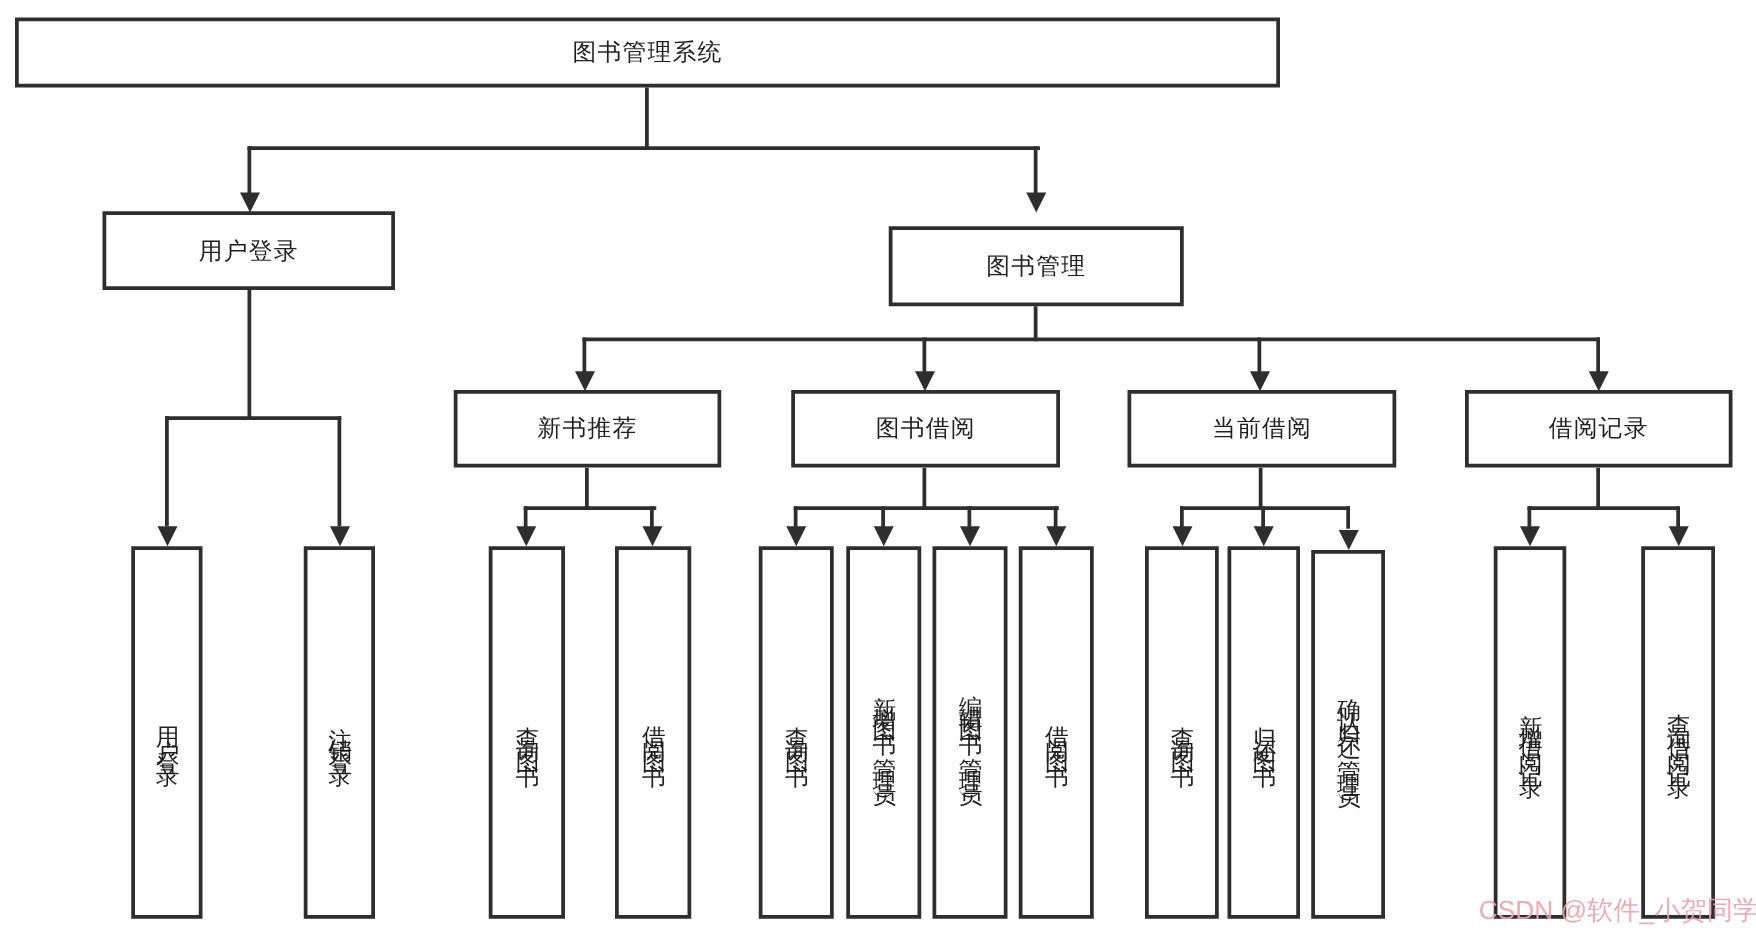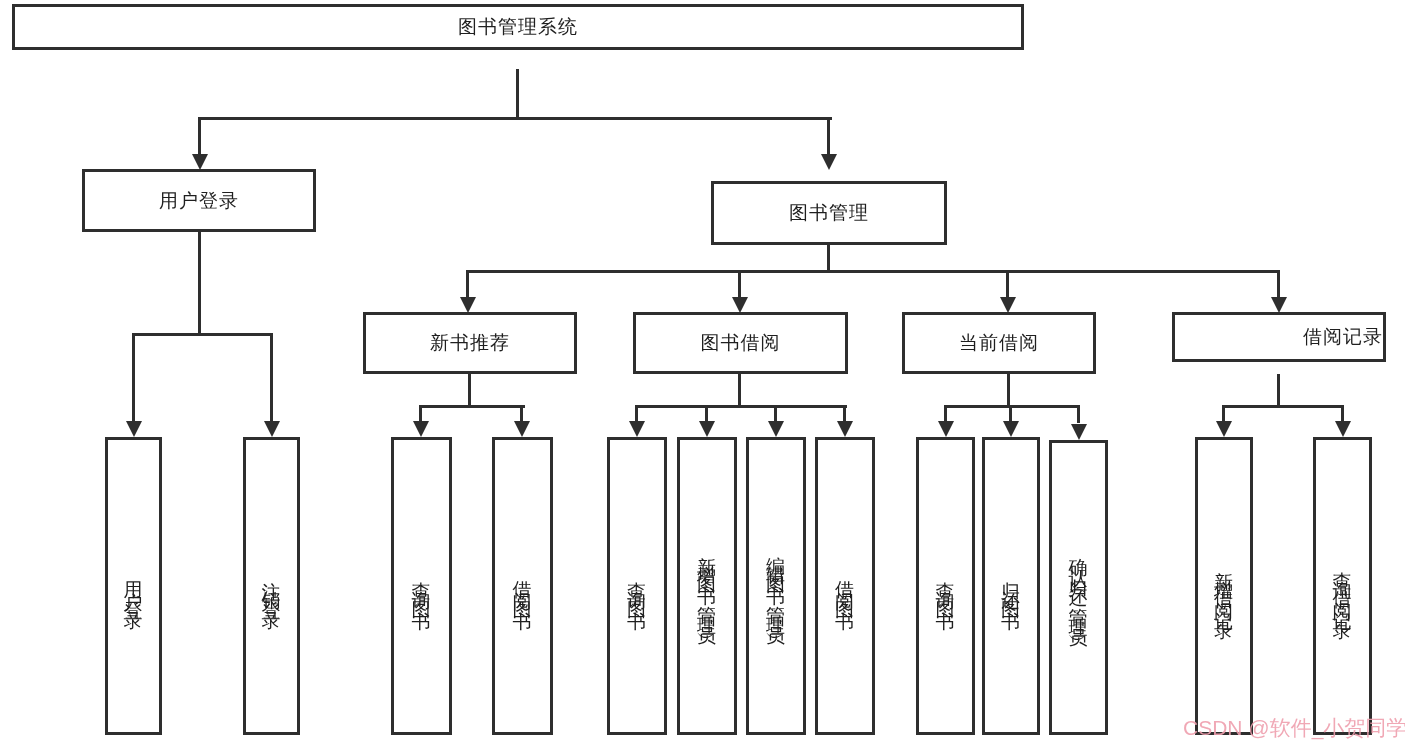--- a/index.html
+++ b/index.html
@@ -56,21 +56,21 @@
     opacity: 0.9;
     z-index: 5;
     white-space: nowrap;
   }
 </style>
 </head>
 <body>
 
 <div id="stage">
 
-  <div class="box" style="left:12px; top:4px; width:1012px; height:46px;">
+  <div class="box" style="left:12px; top:14px; width:1012px; height:56px;">
     <span>图书管理系统</span>
   </div>
 
   <div class="vline" style="left:516px; top:69px; height:51px;"></div>
   <div class="hline" style="left:198px; top:117px; width:634px;"></div>
   <div class="vline" style="left:198px; top:117px; height:38px;"></div>
   <div class="arr" style="left:192px; top:154px;"></div>
   <div class="vline" style="left:827px; top:117px; height:38px;"></div>
   <div class="arr" style="left:821px; top:154px;"></div>
 
@@ -98,24 +98,24 @@
   <div class="arr" style="left:1000px; top:297px;"></div>
   <div class="vline" style="left:1277px; top:270px; height:30px;"></div>
   <div class="arr" style="left:1271px; top:297px;"></div>
 
   <div class="box" style="left:633px; top:312px; width:215px; height:62px;">
     <span>图书借阅</span>
   </div>
   <div class="box" style="left:363px; top:312px; width:214px; height:62px;">
     <span>新书推荐</span>
   </div>
-  <div class="box" style="left:902px; top:312px; width:194px; height:62px;">
+  <div class="box" style="left:902px; top:312px; width:215px; height:62px;">
     <span>当前借阅</span>
   </div>
-  <div class="box" style="left:1172px; top:312px; width:214px; height:50px;justify-content:flex-end;">
+  <div class="box" style="left:1172px; top:312px; width:214px; height:62px;">
     <span>借阅记录</span>
   </div>
 
   <div class="vline" style="left:468px; top:374px; height:34px;"></div>
   <div class="hline" style="left:419px; top:405px; width:106px;"></div>
   <div class="vline" style="left:419px; top:405px; height:18px;"></div>
   <div class="arr" style="left:413px; top:421px;"></div>
   <div class="vline" style="left:520px; top:405px; height:18px;"></div>
   <div class="arr" style="left:514px; top:421px;"></div>
 

